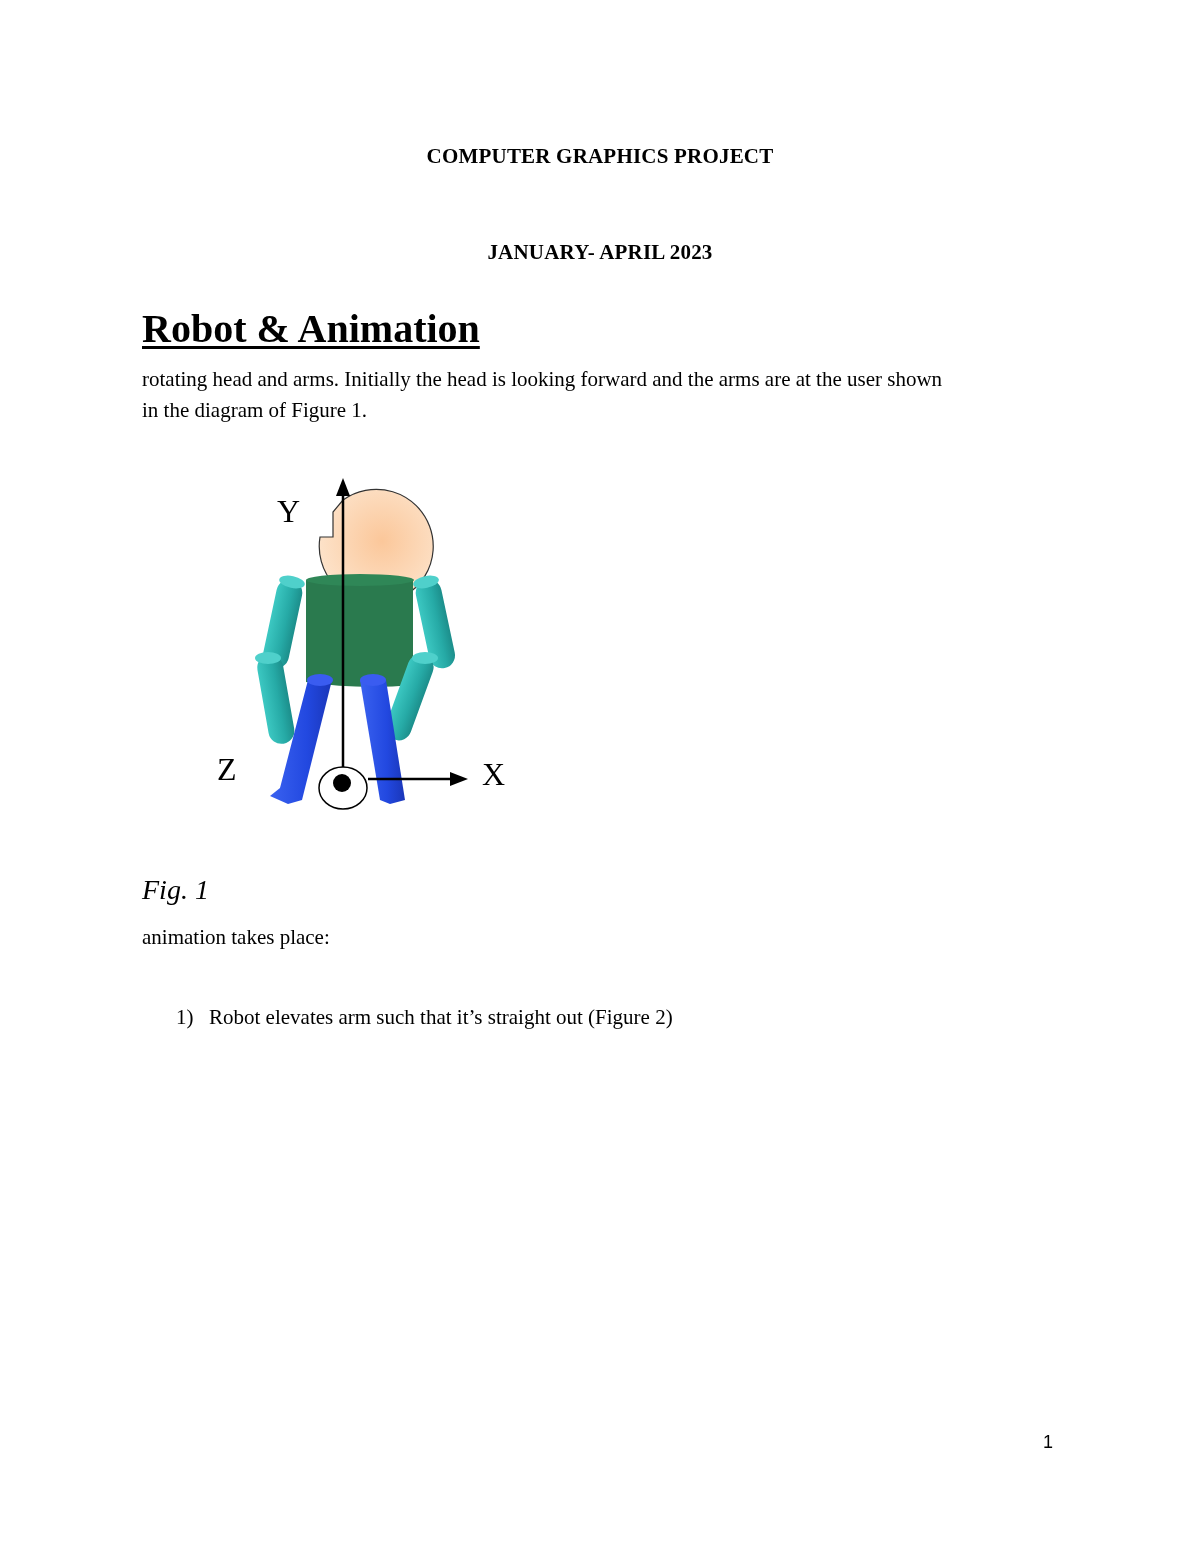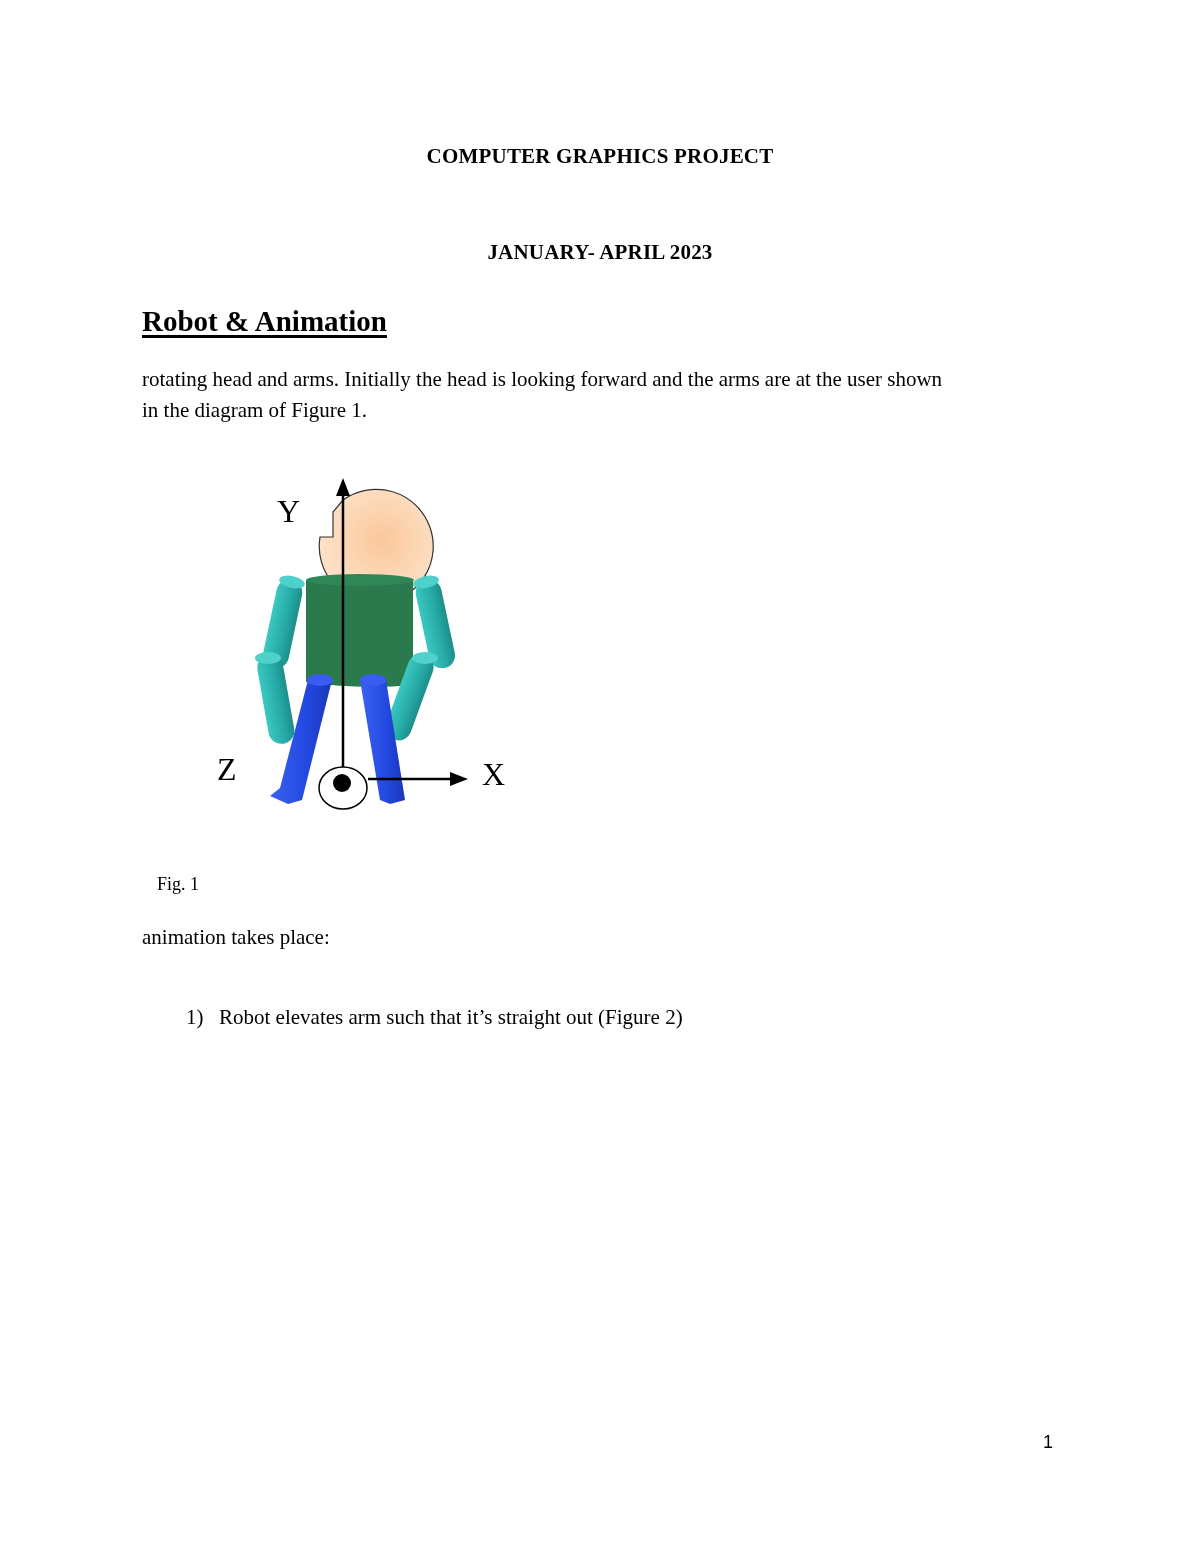--- a/index.html
+++ b/index.html
@@ -1,23 +1,23 @@
 <!DOCTYPE html>
 <html><head>
   <meta charset="utf-8">
   <style>
     html, body { margin: 0; padding: 0; background: #ffffff; }
     body { width: 1200px; height: 1553px; position: relative; overflow: hidden;
       font-family: "Liberation Serif", "DejaVu Serif", serif; color: #000; }
     .abs { position: absolute; }
     .title { left: 0; width: 1200px; text-align: center; font-weight: bold; font-size: 21px; letter-spacing: 0.2px; }
-    .heading { left: 142px; top: 305px; font-size: 29px; font-weight: bold; text-decoration: underline; text-decoration-thickness: 3px; text-underline-offset: 4px; }
+    .heading { left: 142px; top: 305px; font-size: 40px; font-weight: bold; text-decoration: underline; text-decoration-thickness: 3px; text-underline-offset: 4px; }
     .para { left: 142px; width: 920px; font-size: 21px; line-height: 31px; }
-    .caption { left: 157px; top: 874px; font-size: 18px; }
-    .list-item { left: 186px; top: 1005px; font-size: 21px; }
+    .caption { left: 142px; top: 874px; font-size: 28px; font-style: italic; }
+    .list-item { left: 176px; top: 1005px; font-size: 21px; }
     .list-item .num { display: inline-block; width: 33px; }
     .page-num { left: 1043px; top: 1432px; font-size: 18px; font-family: "Liberation Sans", sans-serif; }
     .fig { left: 200px; top: 470px; width: 320px; height: 350px; }
     .axis-label { font-family: "Liberation Serif", serif; font-size: 32px; fill: #000; }
   </style>
 </head>
 <body>
 
 <div class="abs title" style="top:144px;">COMPUTER GRAPHICS PROJECT</div>
 <div class="abs title" style="top:240px;">JANUARY- APRIL 2023</div>

